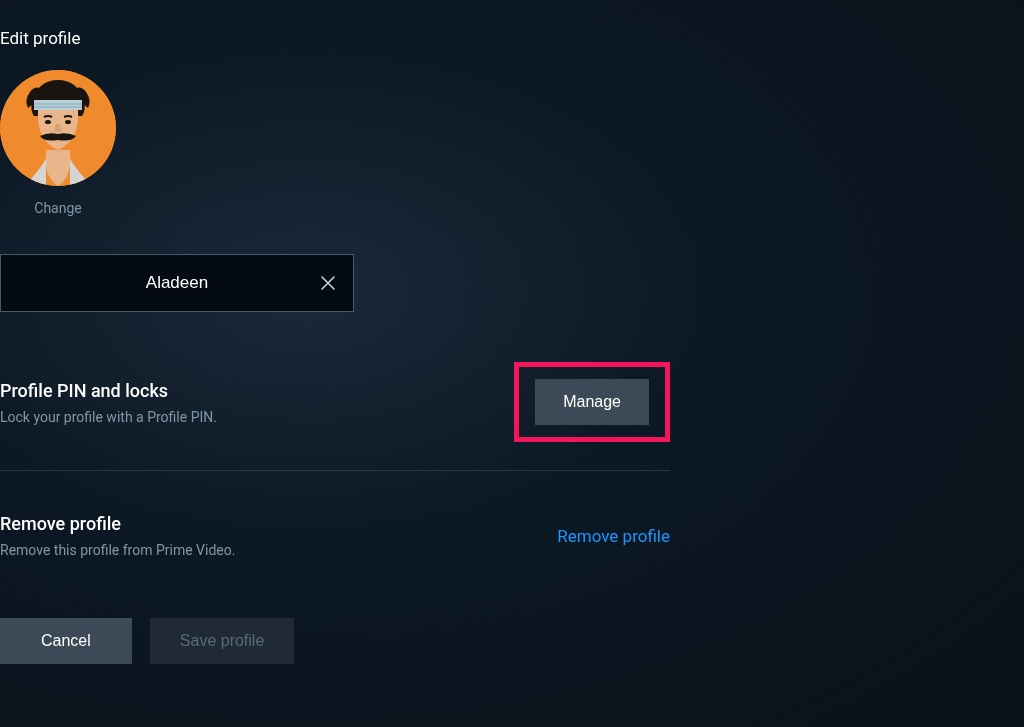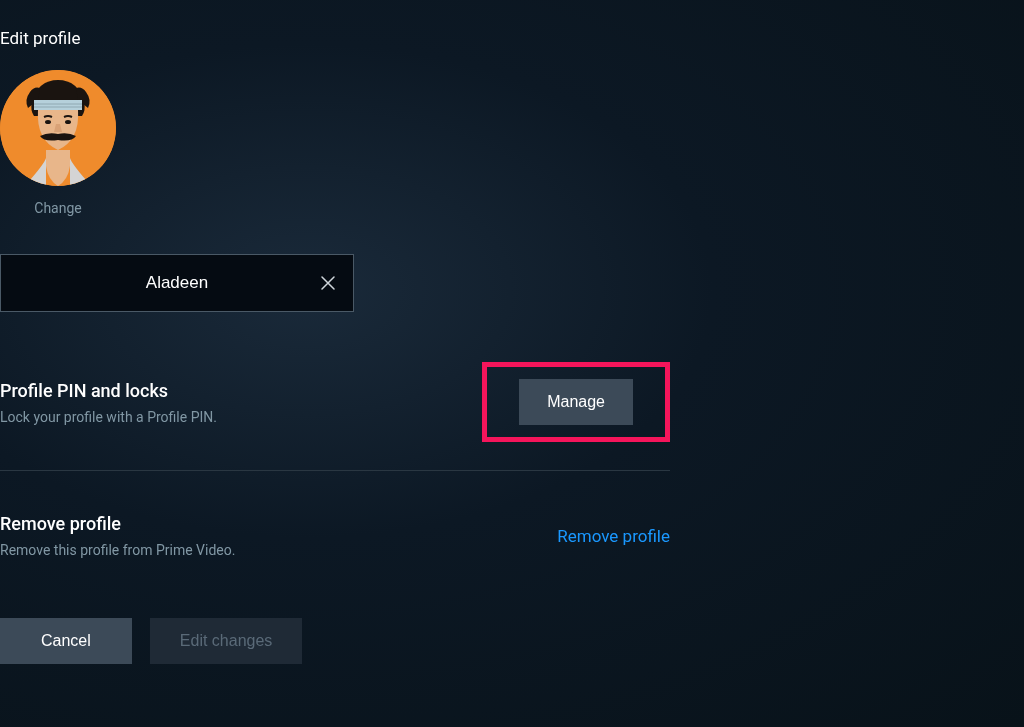--- a/index.html
+++ b/index.html
@@ -93,21 +93,21 @@
       color: #ffffff;
       font-weight: 500;
     }
     .setting-desc {
       font-size: 14px;
       color: #8197a4;
       margin-top: 8px;
     }
     .highlight-box {
       border: 5px solid #f5155b;
-      padding: 12px 32px;
+      padding: 12px 16px;
       background: rgba(60,74,88,0.0);
     }
     .manage-btn {
       background: #3c4a58;
       color: #ffffff;
       border: none;
       padding: 14px 28px;
       font-size: 16px;
       cursor: pointer;
     }
@@ -211,15 +211,15 @@
       <div class="setting-text">
         <div class="setting-title">Remove profile</div>
         <div class="setting-desc">Remove this profile from Prime Video.</div>
       </div>
       <div class="remove-link">Remove profile</div>
     </div>
   </div>
 
   <div class="footer-buttons">
     <button class="btn-cancel">Cancel</button>
-    <button class="btn-save" disabled="">Edit changes</button>
+    <button class="btn-save" disabled="">Save profile</button>
   </div>
 </div>
 
 </body></html>

